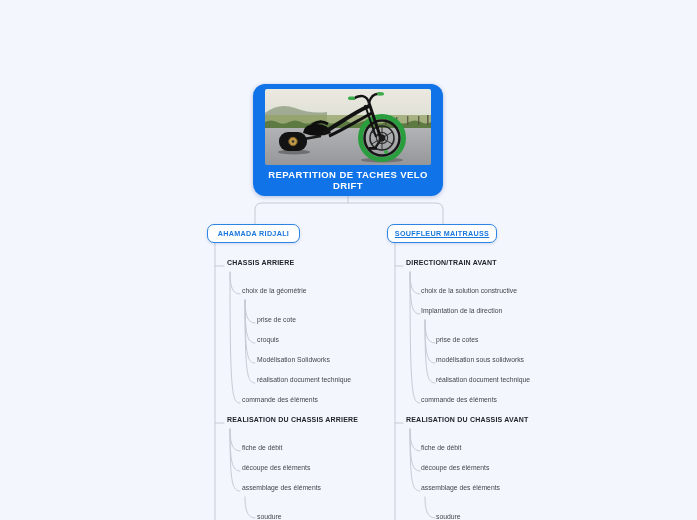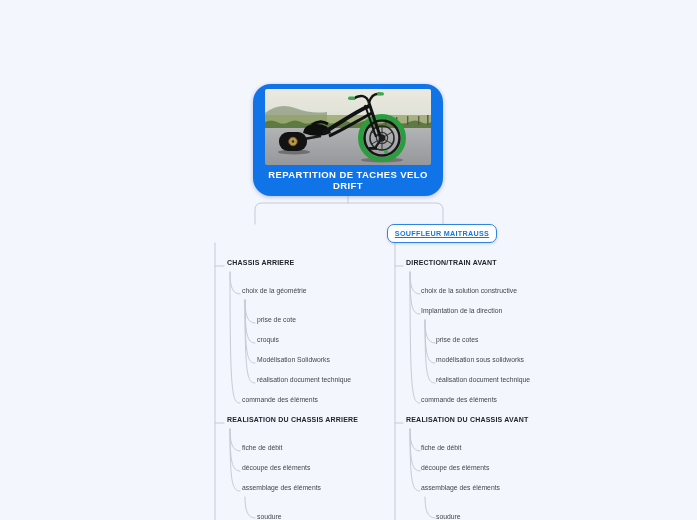--- a/index.html
+++ b/index.html
@@ -8,21 +8,21 @@
     width:697px;height:520px;
     background:#f4f6fd;
     overflow:hidden;
     font-family:"Liberation Sans", sans-serif;
   }
   #connectors{position:absolute;left:0;top:0;}
   .cline{fill:none;stroke:#c7cad3;stroke-width:1;stroke-linecap:round;}
 
   .root-node{
     position:absolute;left:253px;top:84px;width:190px;height:112px;
-    background:#1173e8;border-radius:18px;
+    background:#1173e8;border-radius:12px;
     box-shadow:0 1px 4px rgba(40,80,160,.35);
   }
   .root-photo{position:absolute;left:12px;top:5px;width:166px;height:76px;border-radius:2px;overflow:hidden;display:block;}
   .root-title{
     position:absolute;left:9px;top:85px;width:172px;
     color:#ffffff;font-weight:bold;font-size:9.5px;line-height:11px;
     text-align:center;letter-spacing:.4px;
   }
 
   .branch-node{
@@ -147,20 +147,23 @@
       <path d="M104,14 L115,47" stroke="#121212" stroke-width="3"></path>
       <path d="M100,16 L111,48" stroke="#121212" stroke-width="2"></path>
       <path d="M88,10 C95,5 102,6 104,14" stroke="#141414" stroke-width="2.4" fill="none"></path>
       <path d="M104,14 C106,6 110,4 116,5" stroke="#141414" stroke-width="2.4" fill="none"></path>
       <rect x="83" y="7.5" width="7" height="3.4" rx="1.7" fill="#3cab4a"></rect>
       <rect x="112" y="3.2" width="7" height="3.4" rx="1.7" fill="#3cab4a"></rect>
     </svg>
     <div class="root-title">REPARTITION DE TACHES VELO DRIFT</div>
   </div>
 
+  <div class="branch-node" id="branch-left">
+    <span>AHAMADA RIDJALI</span>
+  </div>
   <div class="branch-node" id="branch-right">
     <span>SOUFFLEUR MAITRAUSS</span>
   </div>
 
   <div class="btopic" style="left:227px;top:258px;">CHASSIS ARRIERE</div>
   <div class="leaf" style="left:242px;top:286px;">choix de la géométrie</div>
   <div class="leaf" style="left:257px;top:315px;">prise de cote</div>
   <div class="leaf" style="left:257px;top:335px;">croquis</div>
   <div class="leaf" style="left:257px;top:355px;">Modélisation Solidworks</div>
   <div class="leaf" style="left:257px;top:375px;">réalisation document technique</div>

